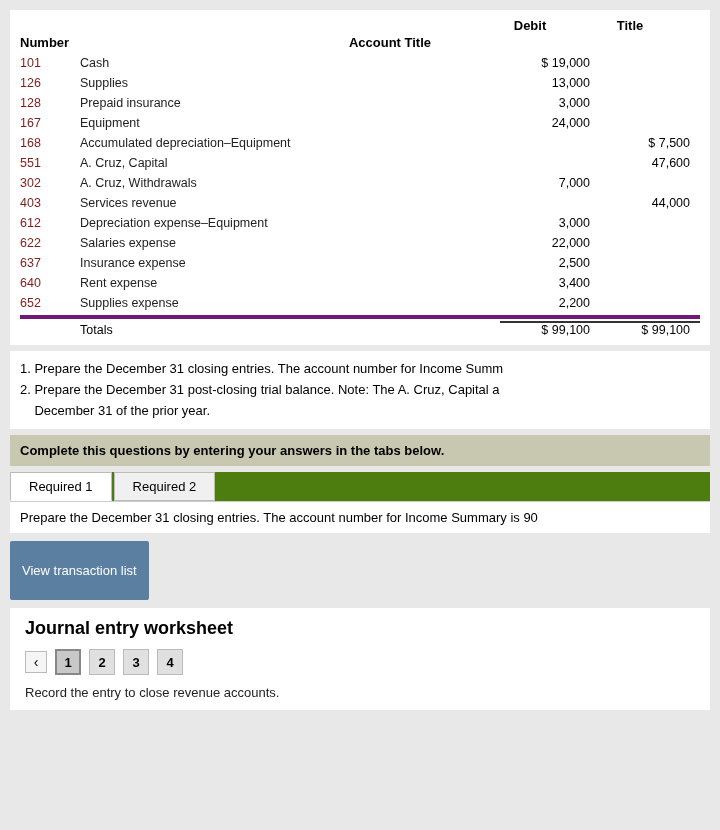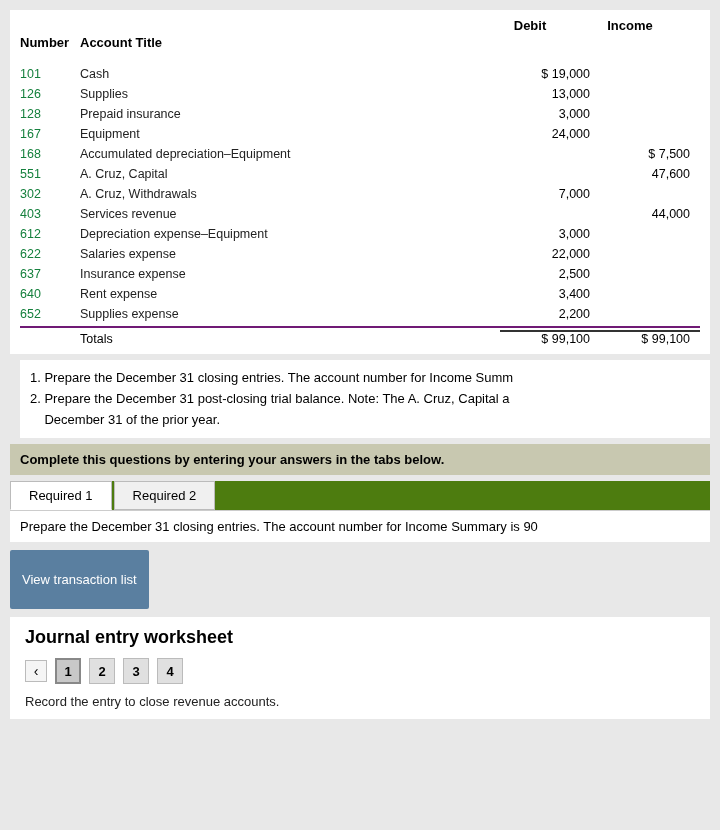--- a/index.html
+++ b/index.html
@@ -32,41 +32,42 @@
     }
     .tb-col-debit, .tb-col-credit {
       width: 100px;
       text-align: center;
       font-weight: bold;
       font-size: 13px;
     }
     .tb-title-row {
       display: flex;
       align-items: baseline;
-      margin-bottom: 14px;
+      margin-bottom: 3px;
     }
     .tb-col-num {
       width: 60px;
       font-weight: bold;
       font-size: 13px;
     }
     .tb-col-title {
       flex: 1;
+      text-align: center;
       font-weight: bold;
       font-size: 13px;
     }
     .tb-data-row {
       display: flex;
       align-items: baseline;
       line-height: 1.6;
     }
     .tb-num {
       width: 55px;
       font-size: 12.5px;
-      color: #15803d;
+      color: #7f1d1d;
     }
     .tb-account {
       flex: 1;
       font-size: 12.5px;
       color: #222;
       padding-left: 5px;
     }
     .tb-debit {
       width: 100px;
       text-align: right;
@@ -75,41 +76,41 @@
     }
     .tb-credit {
       width: 100px;
       text-align: right;
       font-size: 12.5px;
       padding-right: 10px;
     }
     .tb-totals-row {
       display: flex;
       align-items: baseline;
-      border-top: 2px solid #701a75;
+      border-top: 4px solid #701a75;
       margin-top: 2px;
       padding-top: 2px;
     }
     .tb-totals-label {
       flex: 1;
       font-size: 12.5px;
       padding-left: 60px;
     }
     .tb-totals-debit, .tb-totals-credit {
       width: 100px;
       text-align: right;
       font-size: 12.5px;
       padding-right: 10px;
       border-top: 2px solid #333;
     }
 
     
     .instructions {
       background: #fff;
-      margin: 6px 10px 0 20px;
+      margin: 6px 10px 0 10px;
       padding: 8px 10px;
       font-size: 13px;
       line-height: 1.6;
     }
 
     
     .complete-bar {
       background: #c8c8b0;
       margin: 6px 10px 0 10px;
       padding: 8px 10px;
@@ -218,21 +219,21 @@
 </head>
 <body>
 
 <div class="main-container">
 
   
   <div class="trial-balance">
 
     <div class="tb-header-row">
       <div class="tb-col-debit">Debit</div>
-      <div class="tb-col-credit">Income</div>
+      <div class="tb-col-credit">Title</div>
     </div>
 
     <div class="tb-title-row">
       <div class="tb-col-num">Number</div>
       <div class="tb-col-title">Account Title</div>
     </div>
 
     <div class="tb-data-row">
       <div class="tb-num">101</div>
       <div class="tb-account">Cash</div>

